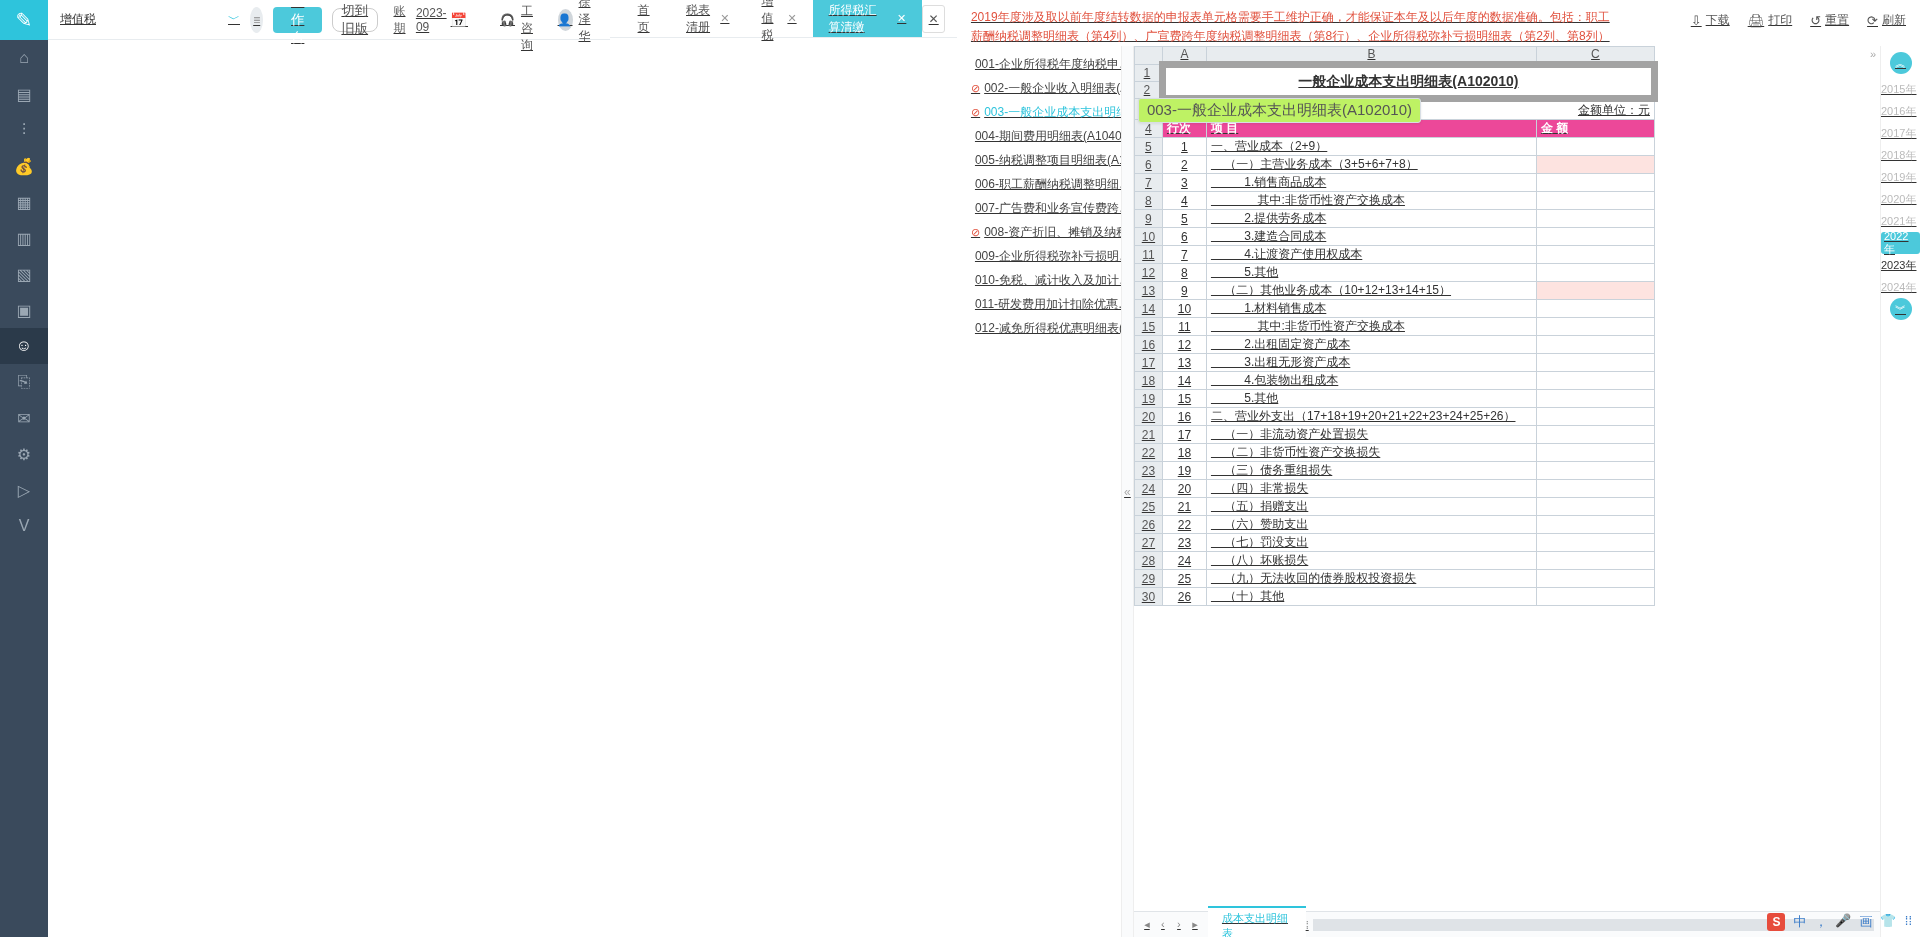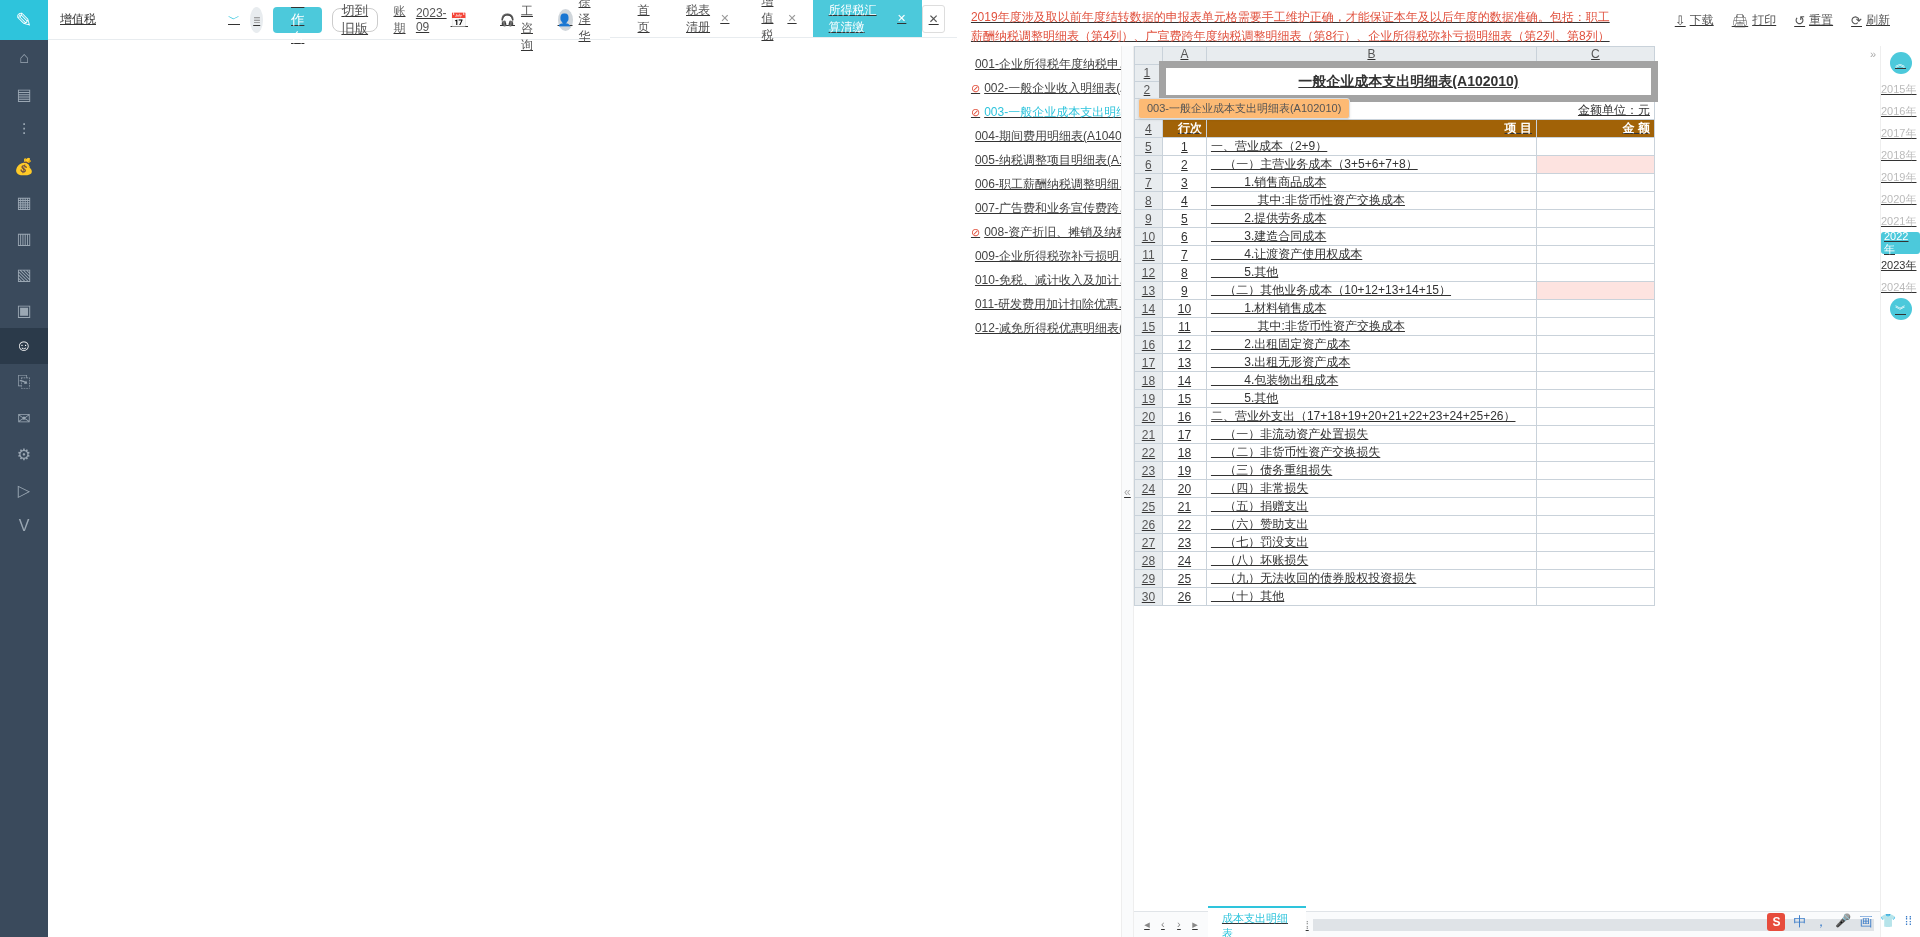--- a/index.html
+++ b/index.html
@@ -34,21 +34,21 @@
 .tabstrip { height:38px; background:#fff; display:flex; align-items:center; border-bottom:1px solid #e8ecef; padding:0 12px;justify-content:center; }
 .tab { height:100%; padding:0 16px; display:flex; align-items:center; gap:6px; cursor:pointer; color:#555; border-right:0; }
 .tab .close { color:#999; font-size:11px; }
 .tab.active { background:#4cc9db; color:#fff;gap:20px; }
 .tab.active .close { color:#fff; }
 .tabstrip .spacer { flex:1; }
 .tab-terminate { width:28px; height:28px; border:1px solid #ddd; display:flex; align-items:center; justify-content:center; cursor:pointer; color:#555; border-radius:3px; }
 
 
 .body { flex:1; display:flex; flex-direction:column; min-height:0; }
-.notice-row { display:flex; padding:8px 30px 0 14px; align-items:flex-start; }
+.notice-row { display:flex; padding:8px 14px 0 14px; align-items:flex-start; }
 .notice { color:#e1513e; line-height:1.6; max-width:640px; }
 .toolbar { margin-left:auto; display:flex; gap:18px; align-items:center; padding-top:4px; }
 .tool { display:flex; align-items:center; gap:4px; color:#555; cursor:pointer; }
 .tool .ico { font-size:13px; }
 
 
 .work { flex:1; display:flex; min-height:0; }
 
 
 .leftlist { width:165px; border-right:1px solid #eee; overflow:hidden; padding-top:6px; }
@@ -63,22 +63,22 @@
 
 .grid-scroll { flex:1; overflow:auto; }
 .grid { border-collapse:collapse; font-size:12px; }
 .grid th,.grid td { border:1px solid #c9d2da; height:17px; padding:0 4px; white-space:nowrap; }
 .grid .rh { background:#e8ecef; text-align:center; width:28px; color:#555; font-weight:normal; }
 .grid .ch { background:#e8ecef; text-align:center; font-weight:normal; color:#555; }
 .colA{width:44px}.colB{width:330px}.colC{width:118px}
 .title-row td { text-align:center; font-weight:bold; font-size:14px; border-left:1px solid #c9d2da;}
 .title-row .merged { border:7px solid #a3a3a3;margin-top:15px; }
 .unit-row td { text-align:right; border:1px solid #c9d2da; }
-.crumb { position:absolute; top:52px; left:4px; background:#fdba74; border:1px solid #d8dee4; border-radius:3px; padding:2px 8px; font-size:11px; color:#555; box-shadow:0 1px 3px rgba(0,0,0,.08); z-index:2; pointer-events:none; }
-.hdr-row td,.hdr-row th { background:#a16207; color:#fff; text-align:right; font-weight:bold; }
+.crumb { position:absolute; top:52px; left:4px; background:#bef264; border:1px solid #d8dee4; border-radius:3px; padding:2px 8px; font-size:15px; color:#555; box-shadow:0 1px 3px rgba(0,0,0,.08); z-index:2; pointer-events:none; }
+.hdr-row td,.hdr-row th { background:#ec4899; color:#fff; text-align:left; font-weight:bold; }
 .grid td.idx { text-align:center; }
 .grid td.pink { background:#fde3e0; }
 .grid td.val { text-align:right; }
 
 
 .sheet-bot { height:26px; border-top:1px solid #e0e4e8; display:flex; align-items:center; background:#fafbfc; font-size:11px; }
 .sheet-nav { display:flex; gap:2px; padding:0 6px; }
 .sheet-nav span { width:14px; text-align:center; color:#888; cursor:pointer; }
 .sheet-tab { height:38px; padding:0 14px; display:flex; align-items:center; cursor:pointer; }
 .sheet-tab.active { color:#2ec4dc; border-top:2px solid #2ec4dc; background:#fff; }

